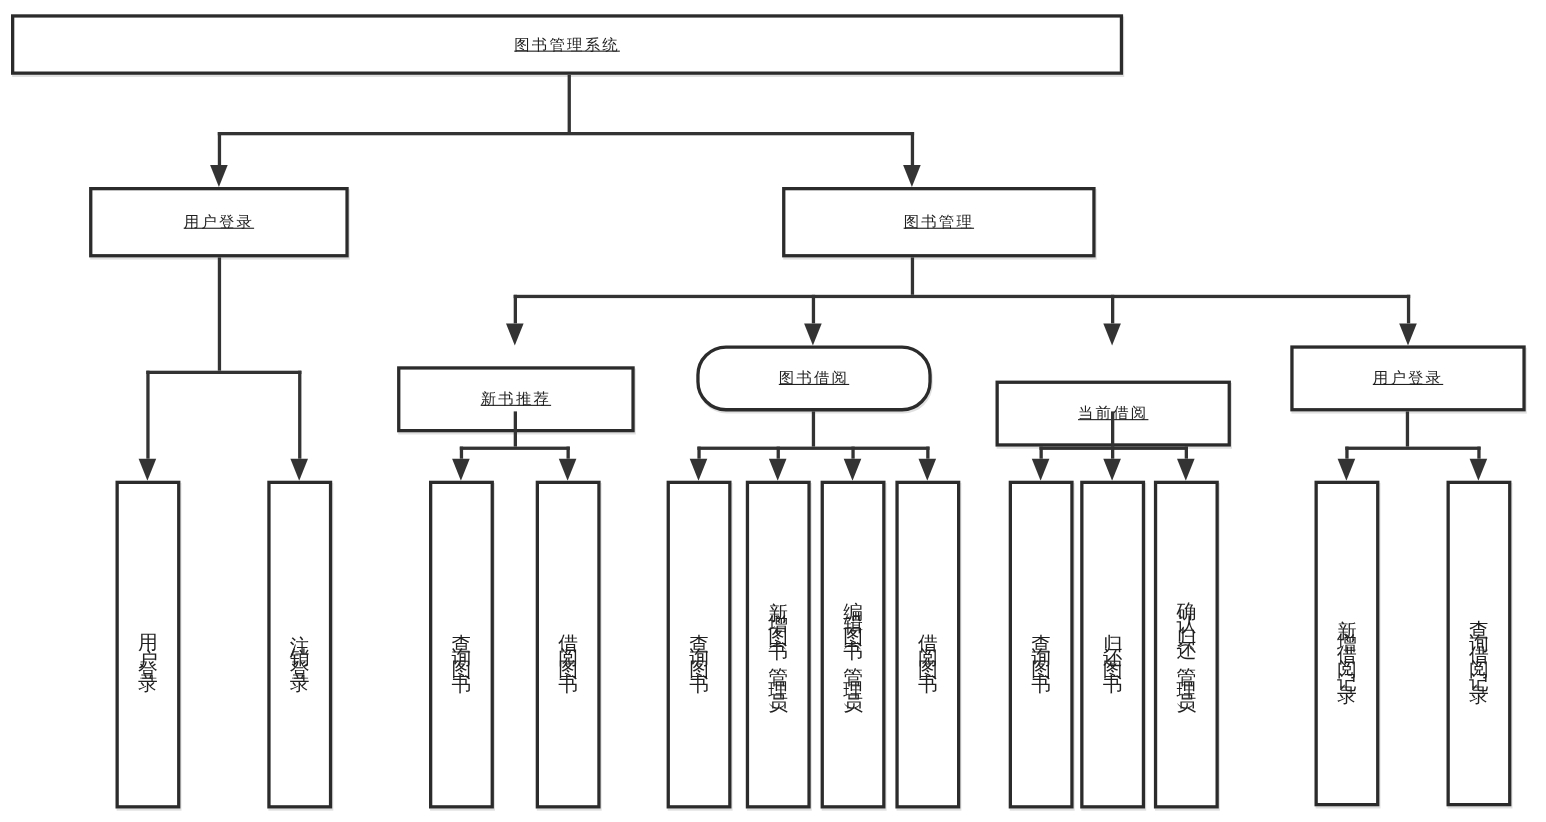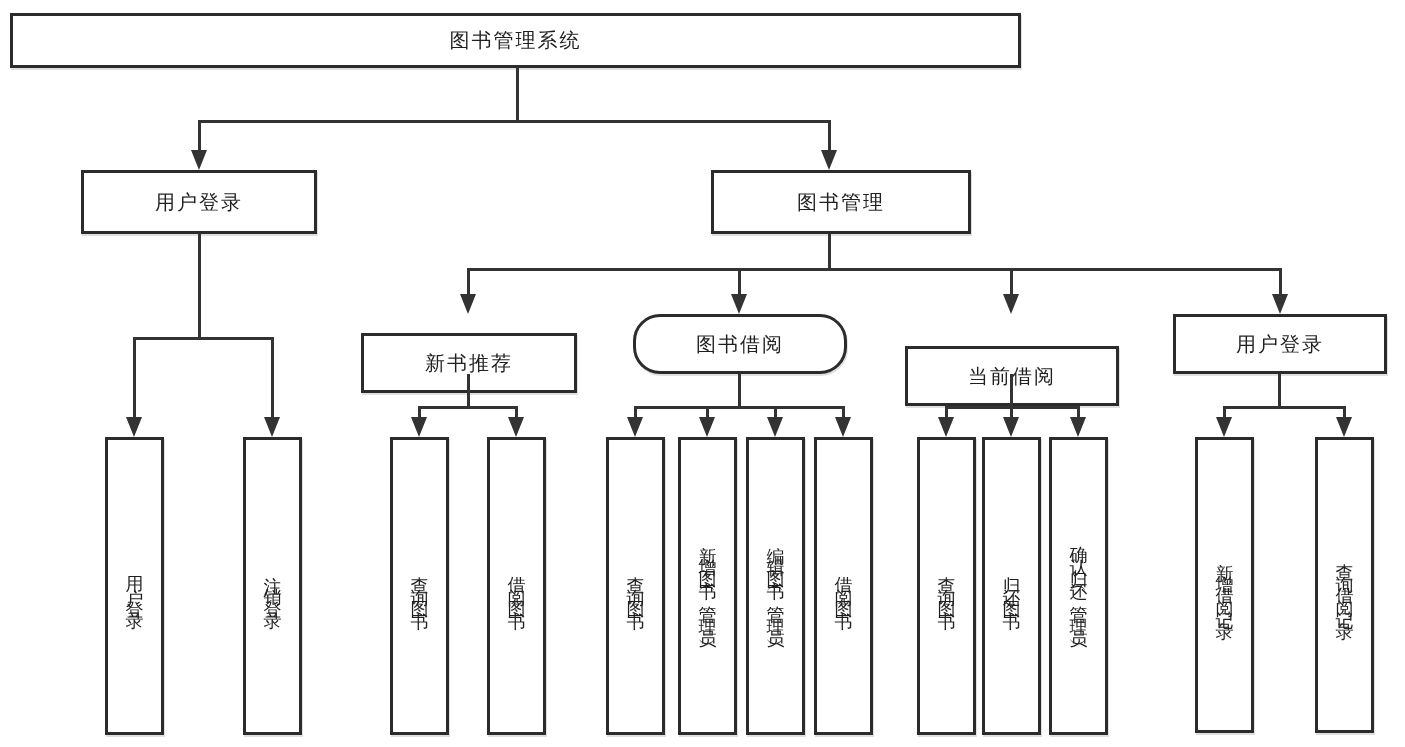--- a/index.html
+++ b/index.html
@@ -16,23 +16,24 @@
     position: absolute;
     box-sizing: border-box;
     background: #ffffff;
     border: 3px solid #2b2b2b;
     display: flex;
     align-items: center;
     justify-content: center;
     box-shadow: 1px 2px 0 rgba(0,0,0,0.12);
   }
   .hlabel {
-    font-size: 20px;
+    font-size: 14px;
     letter-spacing: 2px;
     white-space: nowrap;
+    text-decoration: underline;
   }
   .vlabel {
     writing-mode: vertical-rl;
     font-size: 18px;
     letter-spacing: 12px;
     line-height: 1;
     white-space: nowrap;
   }
   .line {
     position: absolute;
@@ -69,21 +70,21 @@
   <div class="line" style="left:516px; top:68px; width:3px; height:52px;"></div>
   <div class="line" style="left:198px; top:120px; width:633px; height:3px;"></div>
   <div class="line" style="left:198px; top:120px; width:3px; height:30px;"></div>
   <div class="line" style="left:828px; top:120px; width:3px; height:30px;"></div>
   <div class="arrow" style="left:191px; top:150px;"></div>
   <div class="arrow" style="left:821px; top:150px;"></div>
 
   <div class="box" style="left:81px; top:170px; width:236px; height:64px;">
     <span class="hlabel">用户登录</span>
   </div>
-  <div class="box" style="left:711px; top:170px; width:260px; height:64px;text-align:center;">
+  <div class="box" style="left:711px; top:170px; width:285px; height:64px;text-align:center;">
     <span class="hlabel">图书管理</span>
   </div>
 
   <div class="line" style="left:198px; top:234px; width:3px; height:103px;"></div>
   <div class="line" style="left:133px; top:337px; width:141px; height:3px;"></div>
   <div class="line" style="left:133px; top:337px; width:3px; height:80px;"></div>
   <div class="line" style="left:271px; top:337px; width:3px; height:80px;"></div>
   <div class="arrow" style="left:126px; top:417px;"></div>
   <div class="arrow" style="left:264px; top:417px;"></div>
 

